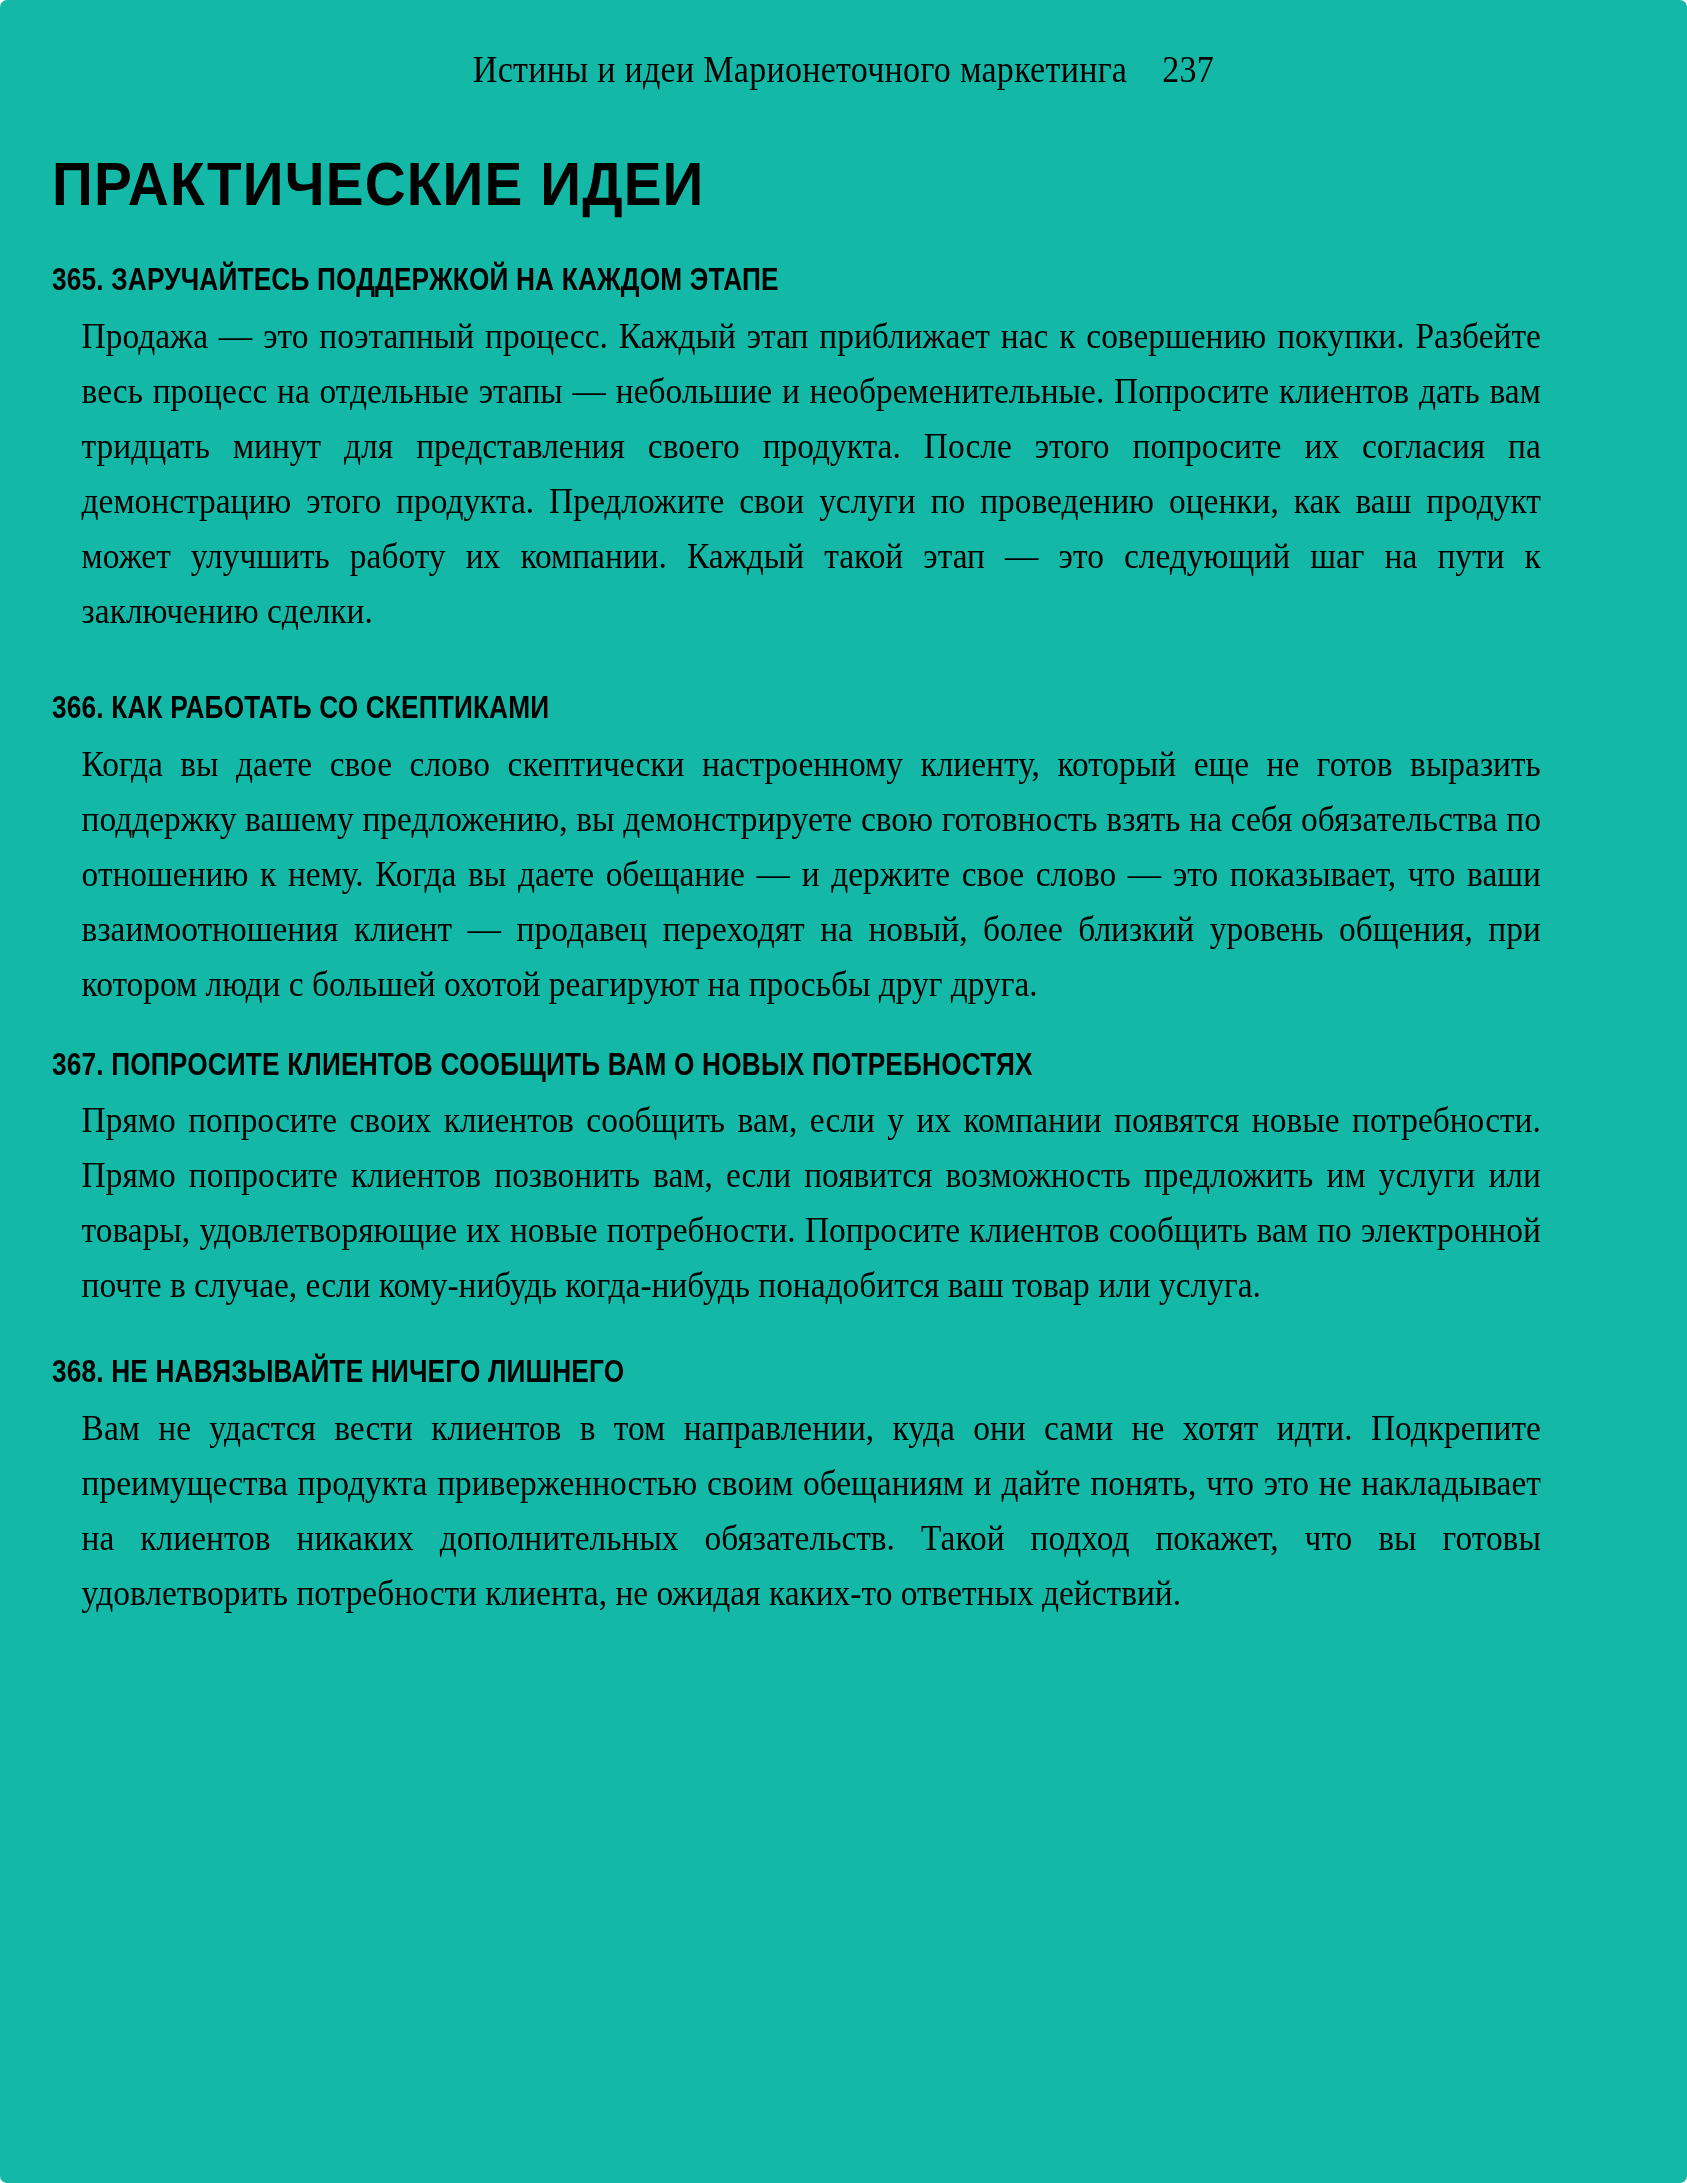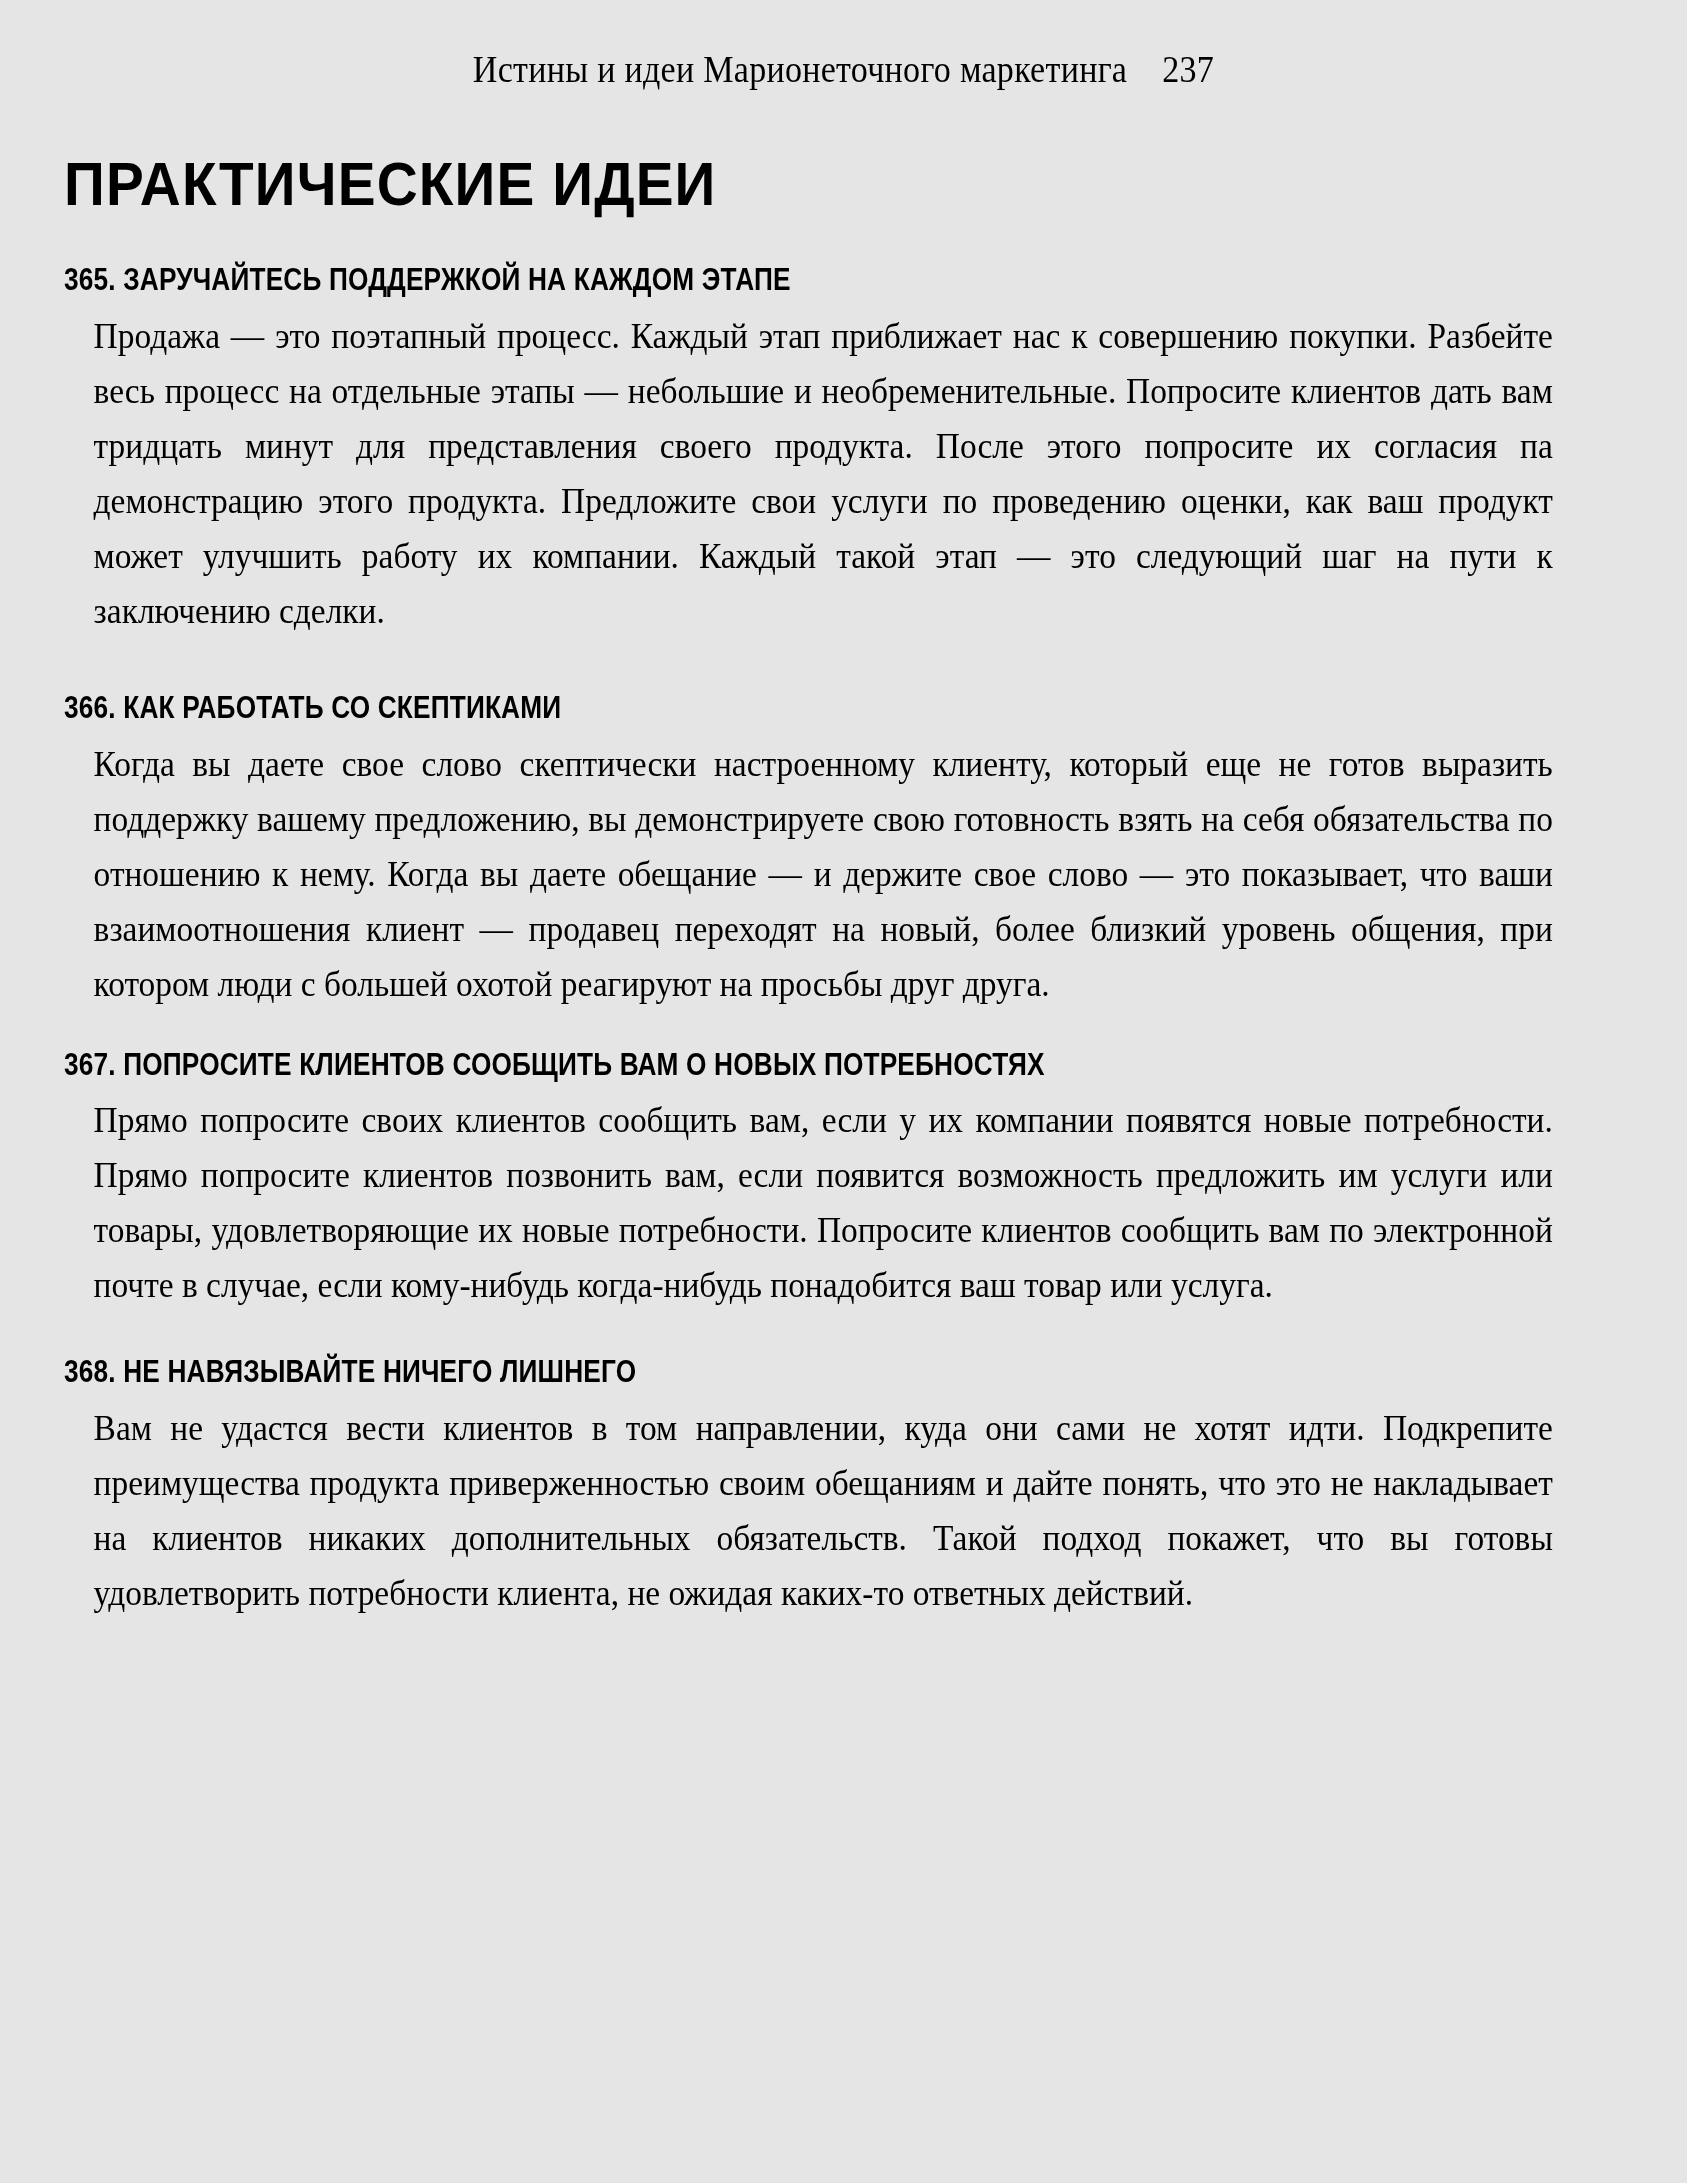--- a/index.html
+++ b/index.html
@@ -13,22 +13,23 @@
     height: 2183px;
     position: relative;
     font-family: "Liberation Serif", "DejaVu Serif", serif;
     color: #000000;
     -webkit-font-smoothing: antialiased;
   }
 
   .page {
     position: absolute;
     inset: 0;
-    background: #e5e5e5;
+    background: #14b8a6;
     overflow: hidden;
+    border-radius: 7px;
   }
 
   
   .running-head {
     position: absolute;
     left: 0;
     right: 0;
     top: 51px;
     display: flex;
     justify-content: center;
@@ -41,21 +42,21 @@
     transform: scaleX(0.92);
     transform-origin: center top;
     white-space: nowrap;
   }
   .running-head .rh-title { font-weight: 400; }
   .running-head .rh-page  { font-weight: 400; }
 
   
   .column {
     position: absolute;
-    left: 64px;
+    left: 52px;
     top: 153px;
     width: 1493px;
   }
 
   
   .main-title {
     font-family: "Liberation Sans", "DejaVu Sans", sans-serif;
     font-weight: 700;
     font-size: 61px;
     line-height: 1.04;

